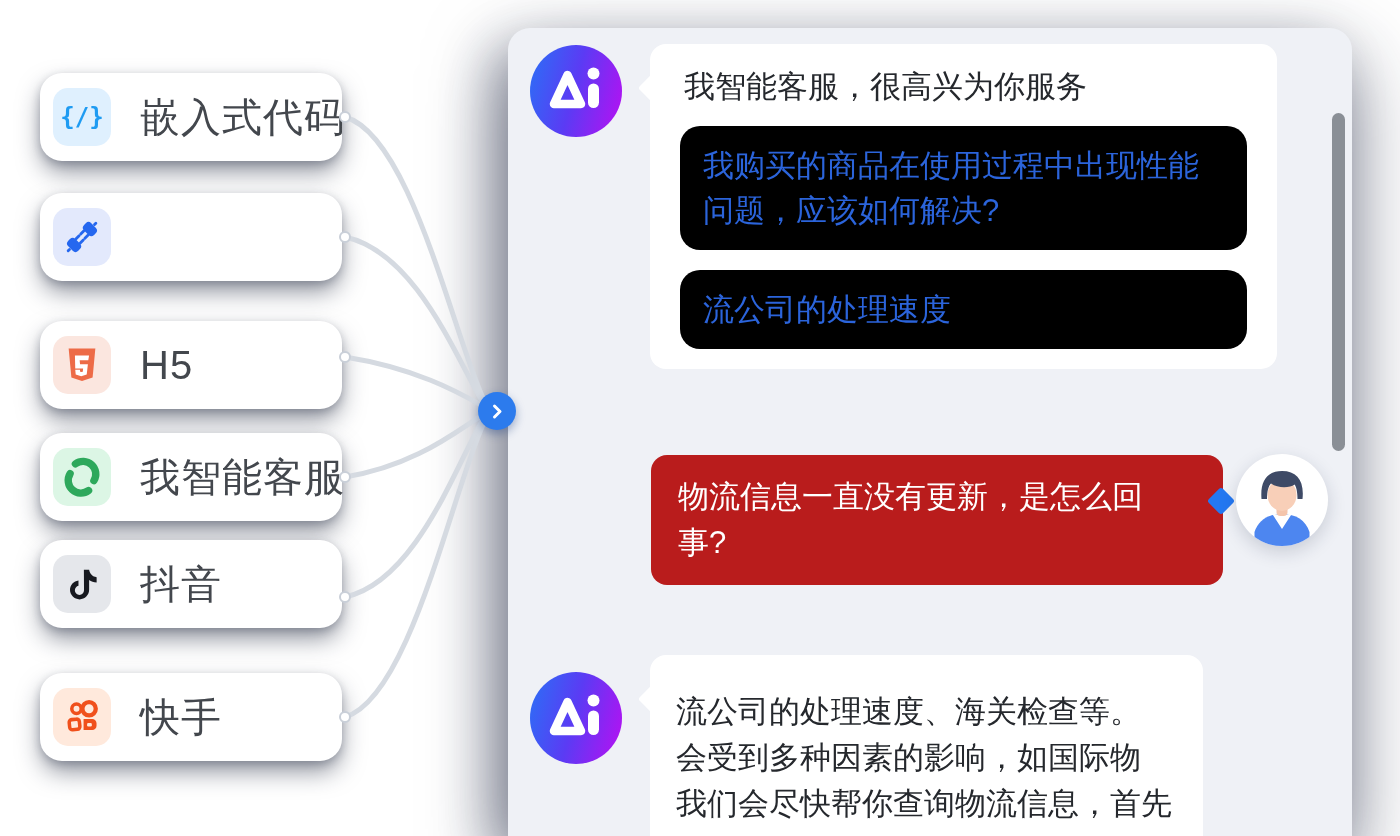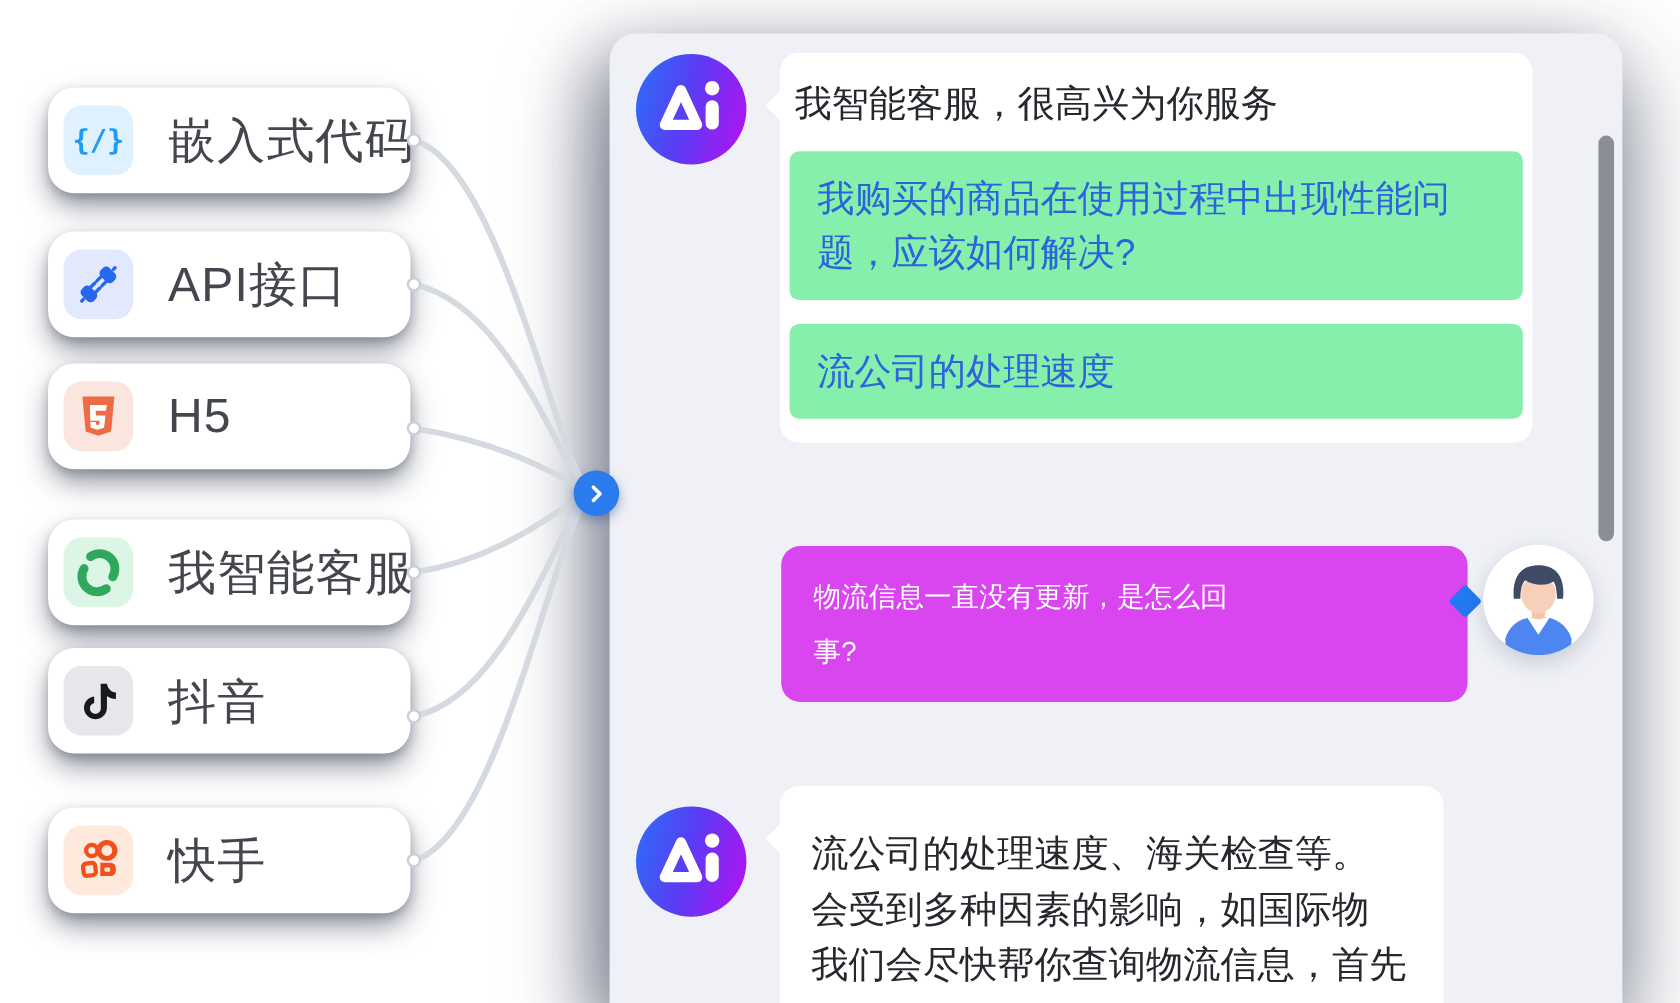--- a/index.html
+++ b/index.html
@@ -43,31 +43,31 @@
   .ai-avatar{
     position:absolute;width:92px;height:92px;border-radius:50%;
     background:linear-gradient(105deg,#2E6CF6 4%,#5B3BF4 48%,#B312F2 96%);
     display:flex;align-items:center;justify-content:center;
   }
   .bubble{position:absolute;background:#fff;border-radius:16px;box-sizing:border-box;}
   .bubble.tail-left::before{
     content:"";position:absolute;left:-8px;top:34px;width:20px;height:20px;
     background:#fff;transform:rotate(45deg);border-radius:3px;
   }
-  .bubble-1{left:142px;top:16px;width:627px;padding:22px 8px 20px;}
+  .bubble-1{left:142px;top:16px;width:627px;padding:22px 30px 20px;}
   .greeting{font-size:31px;color:#25282D;line-height:38px;margin:2px 0 20px 4px;}
   .sug{
-    background:#86efac;border-radius:8px;padding:17px 23px;
+    background:#000000;border-radius:20px;padding:17px 23px;
     font-size:31px;line-height:45px;color:#2B64DB;cursor:pointer;
   }
   .sug + .sug{margin-top:20px;}
   .user-bubble{
-    position:absolute;left:143px;top:427px;width:572px;background:#d946ef;
+    position:absolute;left:143px;top:427px;width:572px;background:#b91c1c;
     border-radius:16px;box-sizing:border-box;padding:19px 27px;
-    font-size:23px;line-height:46px;color:#fff;
+    font-size:31px;line-height:46px;color:#fff;
   }
   .user-bubble::after{
     content:"";position:absolute;right:-8px;top:36px;width:20px;height:20px;
     background:#2478F2;transform:rotate(45deg);border-radius:3px;
   }
   .user-avatar{
     position:absolute;left:728px;top:426px;width:92px;height:92px;border-radius:50%;
     background:#fff;overflow:hidden;box-shadow:0 6px 18px rgba(30,40,70,.18);
   }
   .bubble-3{left:142px;top:627px;width:553px;padding:34px 26px 24px;
@@ -101,24 +101,23 @@
         </g>
         <g transform="translate(37,19) rotate(225)">
           <rect x="-9" y="-5" width="18" height="13" rx="5"></rect>
           <rect x="-5.5" y="-13" width="3.6" height="9" rx="1.8"></rect>
           <rect x="2" y="-13" width="3.6" height="9" rx="1.8"></rect>
           <rect x="-1.8" y="8" width="3.6" height="6" rx="1.8"></rect>
         </g>
       </g>
     </svg>
   </div>
-  <span class="lbl">API接口</span>
-</div>
-
-<div class="card" style="top:303px">
+</div>
+
+<div class="card" style="top:321px">
   <div class="ic ic-h5">
     <svg width="44" height="44" viewBox="0 0 56 56">
       <path d="M11 7 H45 L41.5 44 L28 48.5 L14.5 44 Z" fill="#ED6B47"></path>
       <path d="M19 16 h18 l-1 6 h-11 l0.5 5 h10 l-1.5 13 -7 2.2 -7-2.2 -0.6-6 h6 l0.2 2.5 1.6 0.5 1.8-0.5 0.4-4 h-10 z" fill="#FFFFFF"></path>
     </svg>
   </div>
   <span class="lbl">H5</span>
 </div>
 
 <div class="card" style="top:433px">

